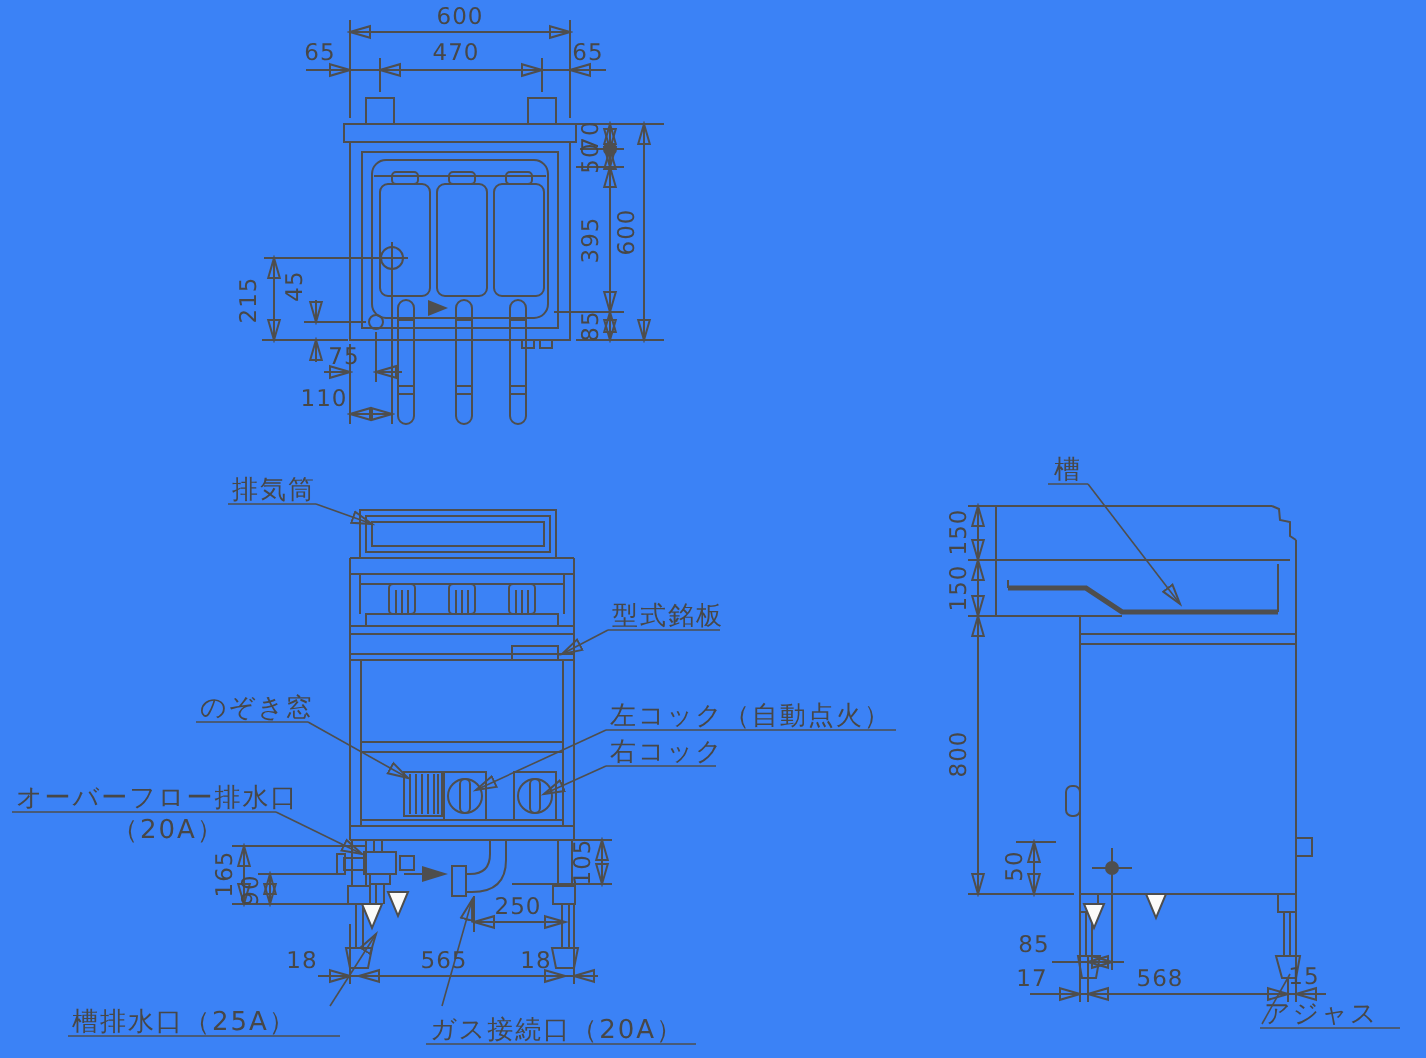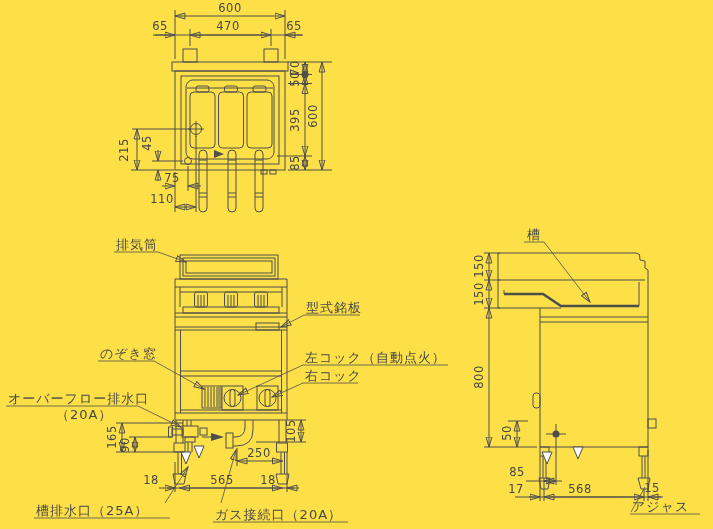--- a/index.html
+++ b/index.html
@@ -1,18 +1,18 @@
 <!DOCTYPE html>
 <html><head>
 <meta charset="utf-8">
 <style>
   html,body{margin:0;padding:0;background:#e8e8e6;}
   .sheet{
     position:relative;width:713px;height:529px;margin:0 auto;
-    background:#fde047;overflow:hidden;
+    background:#3b82f6;overflow:hidden;
     font-family:"DejaVu Sans",sans-serif;
   }
   svg{display:block}
   .ink line,.ink rect,.ink circle,.ink path,.ink polygon{
     stroke:#4e4e4e;fill:none;stroke-width:1;
   }
   .ink .thin{stroke-width:0.8;}
   .ink .thick{stroke-width:2.6;}
   .ink .fill{fill:#4e4e4e;stroke:none;}
   .ink .hollow{fill:#fbfbfa;stroke:#4e4e4e;stroke-width:1;}

